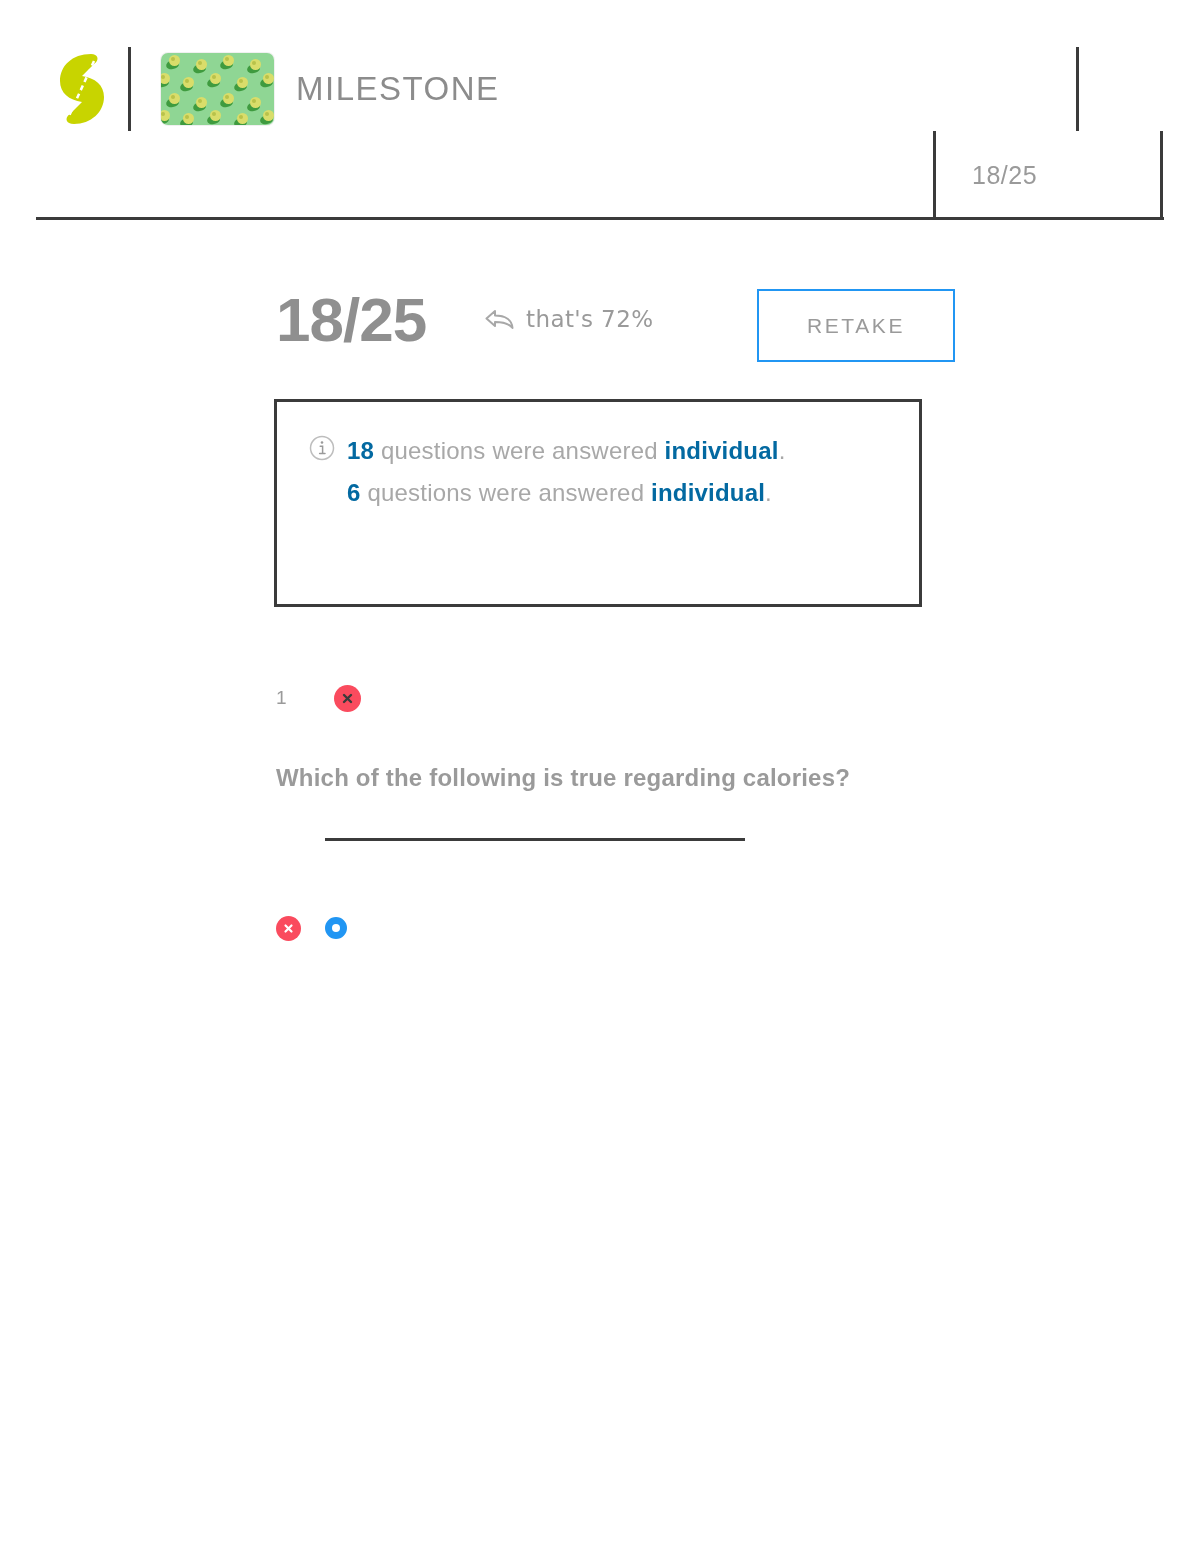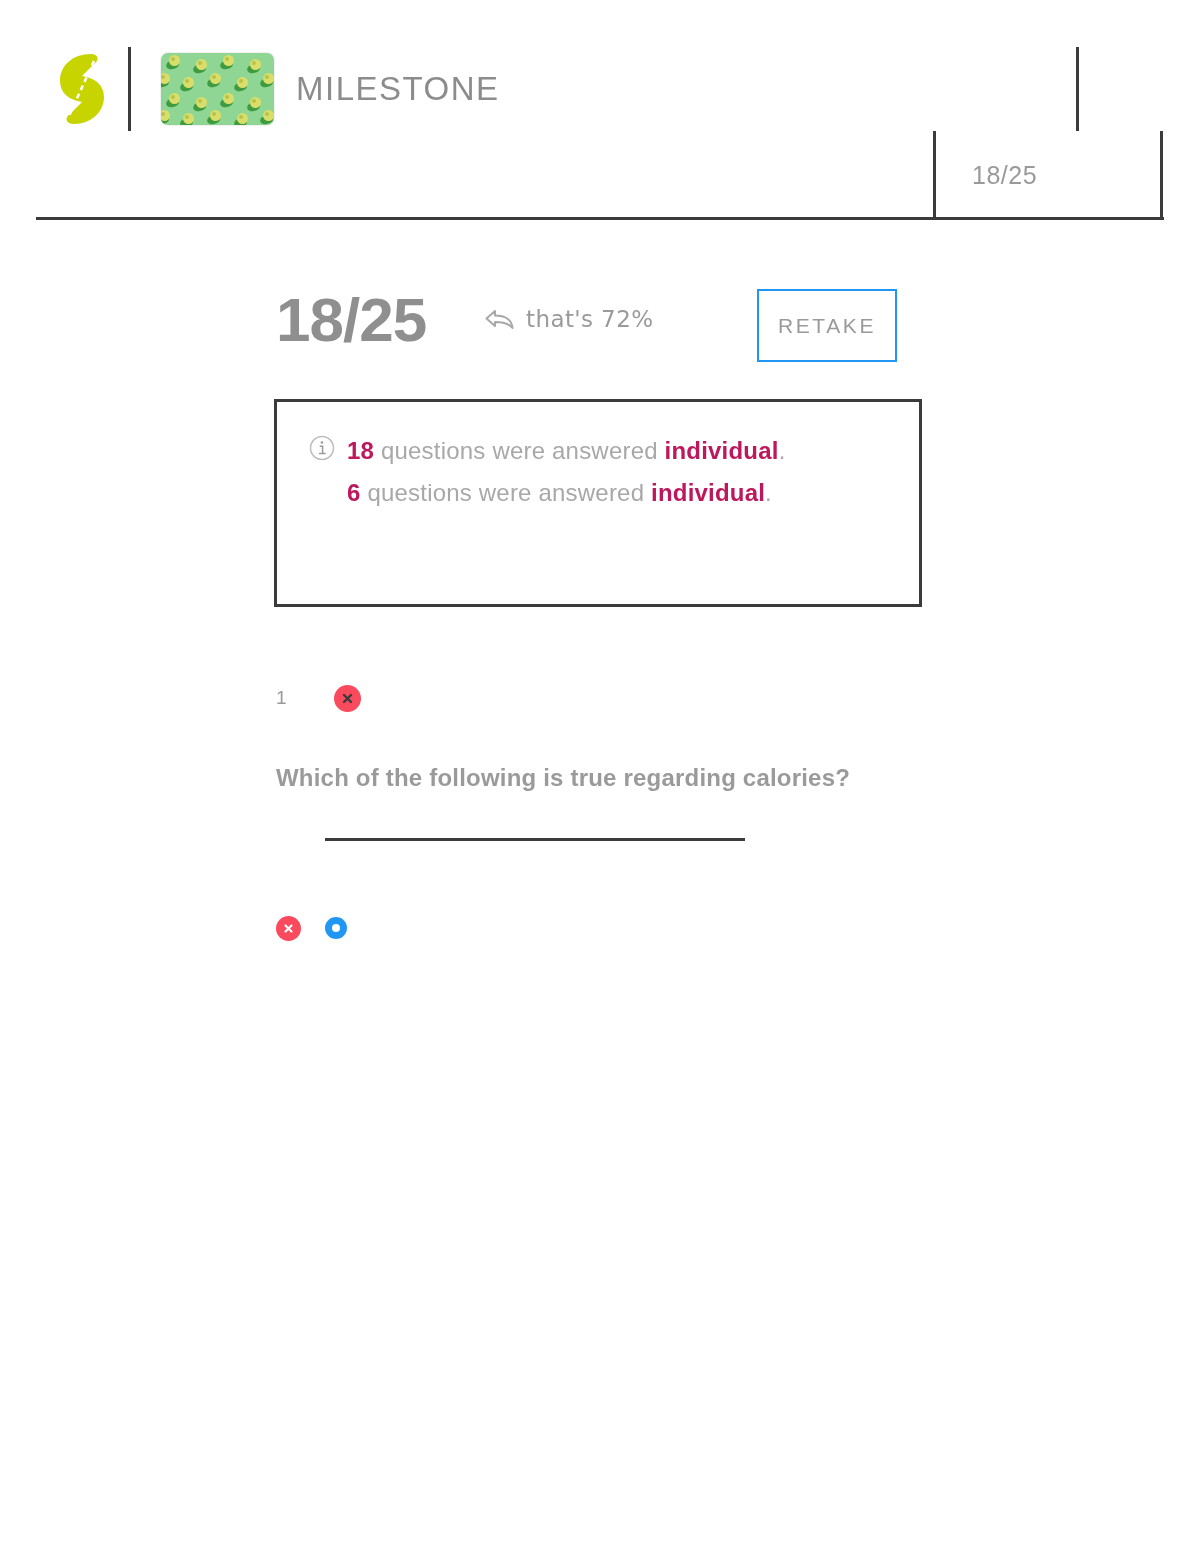--- a/index.html
+++ b/index.html
@@ -154,21 +154,21 @@
   #score-note-text {
     font-size: 23px;
     color: #9a9a9a;
     font-family: "DejaVu Sans", sans-serif;
     letter-spacing: 0.4px;
   }
   #retake-button {
     position: absolute;
     left: 757px;
     top: 289px;
-    width: 140px;
+    width: 198px;
     height: 73px;
     border: 2px solid #2196f3;
     box-sizing: border-box;
     background: #ffffff;
     display: flex;
     align-items: center;
     justify-content: center;
     cursor: pointer;
   }
   #retake-label {
@@ -201,21 +201,21 @@
     top: 28px;
     width: 550px;
   }
   .info-line {
     font-size: 24px;
     line-height: 42px;
     color: #a8a8a8;
     letter-spacing: 0.2px;
   }
   .info-line b {
-    color: #be185d;
+    color: #0369a1;
     font-weight: bold;
   }
 
   
   #question-block {
     position: absolute;
     left: 276px;
     top: 678px;
     width: 700px;
   }

